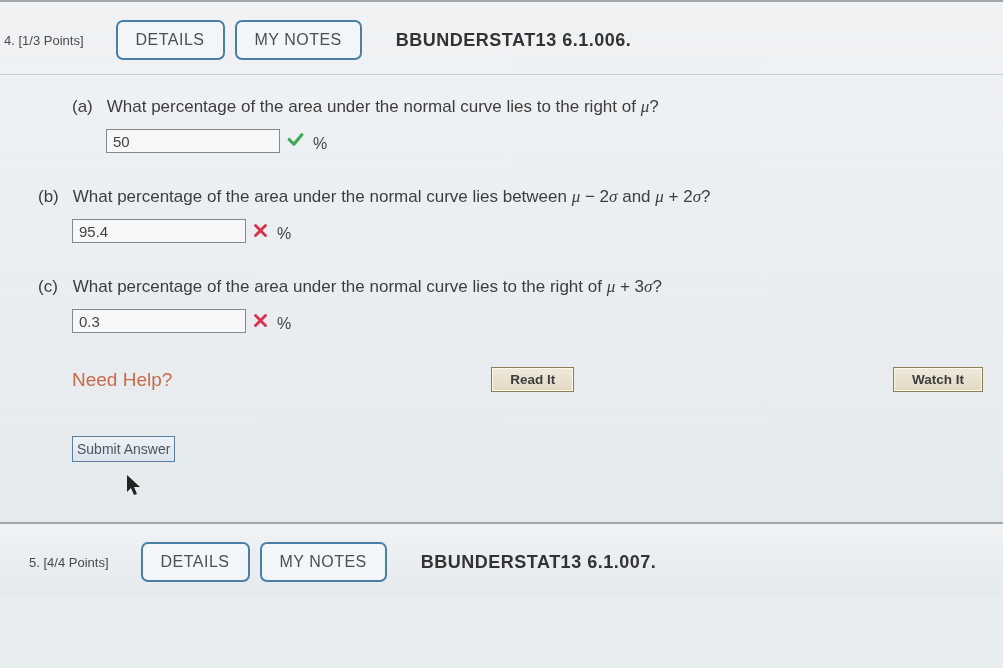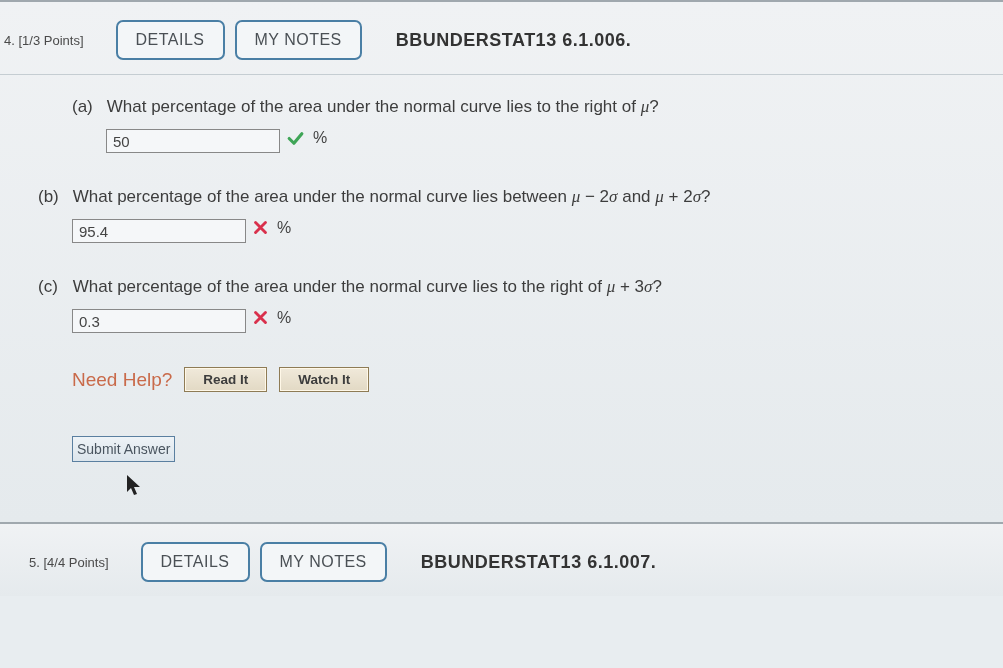--- a/index.html
+++ b/index.html
@@ -57,21 +57,21 @@
       display: inline-block;
       min-width: 30px;
     }
     .part-text {
       font-size: 17px;
       color: #3d3d3d;
       margin-bottom: 12px;
     }
     .input-row {
       display: flex;
-      align-items: flex-start;
+      align-items: flex-end;
       gap: 6px;
       margin-left: 34px;
     }
     .answer-input {
       width: 174px;
       padding: 3px 6px;
       font-size: 15px;
       border: 1px solid #888;
       background: #f5f7f9;
       color: #444;
@@ -84,20 +84,21 @@
       color: #444;
       margin-left: 2px;
     }
     .help-row {
       display: flex;
       align-items: center;
       gap: 12px;
       margin-top: 30px;
       margin-bottom: 44px;
       margin-left: 34px;
+      justify-content: space-between;
     }
     .help-label {
       color: #c96a4a;
       font-size: 19px;
       font-weight: 500;
     }
     .help-btn {
       border: 1px solid #8e7b55;
       background: linear-gradient(to bottom, #f0e9da, #e2d9c4);
       color: #3d3d3d;

